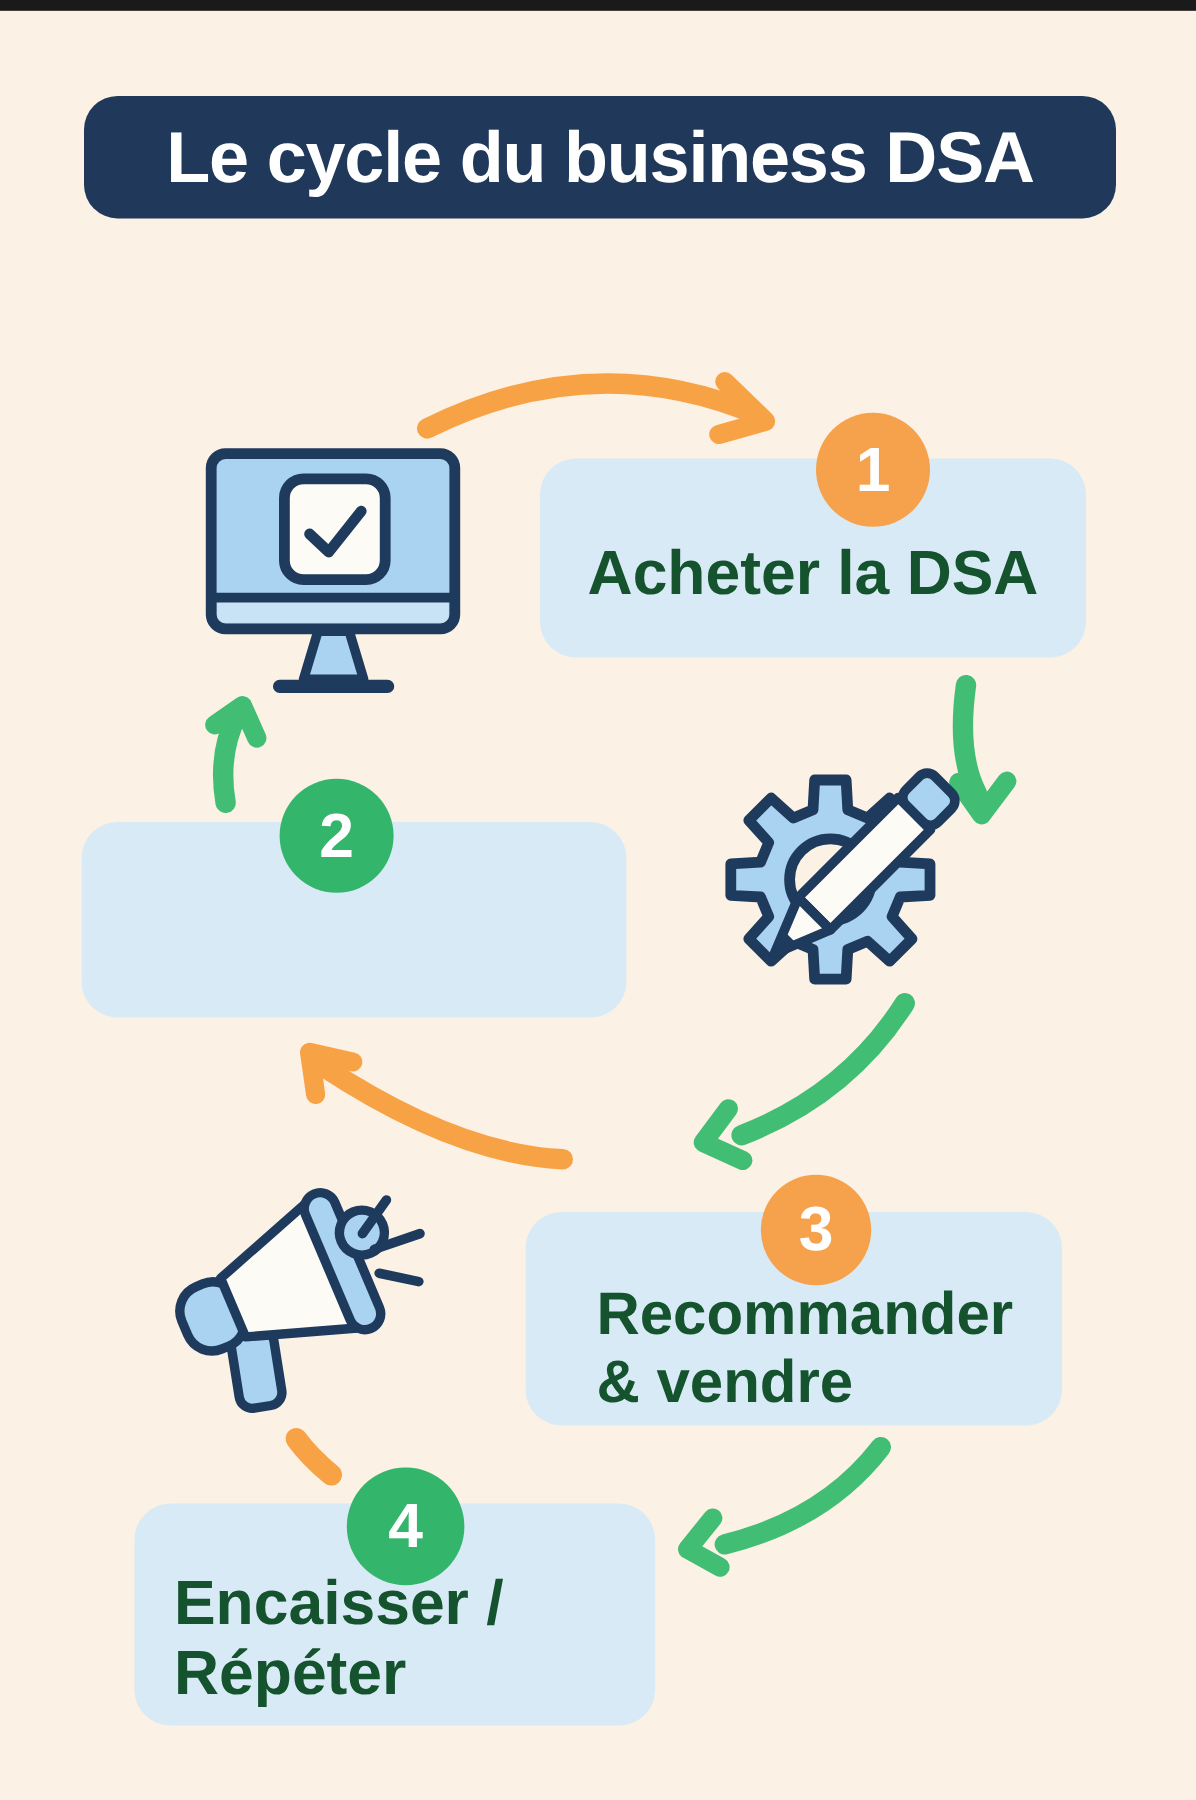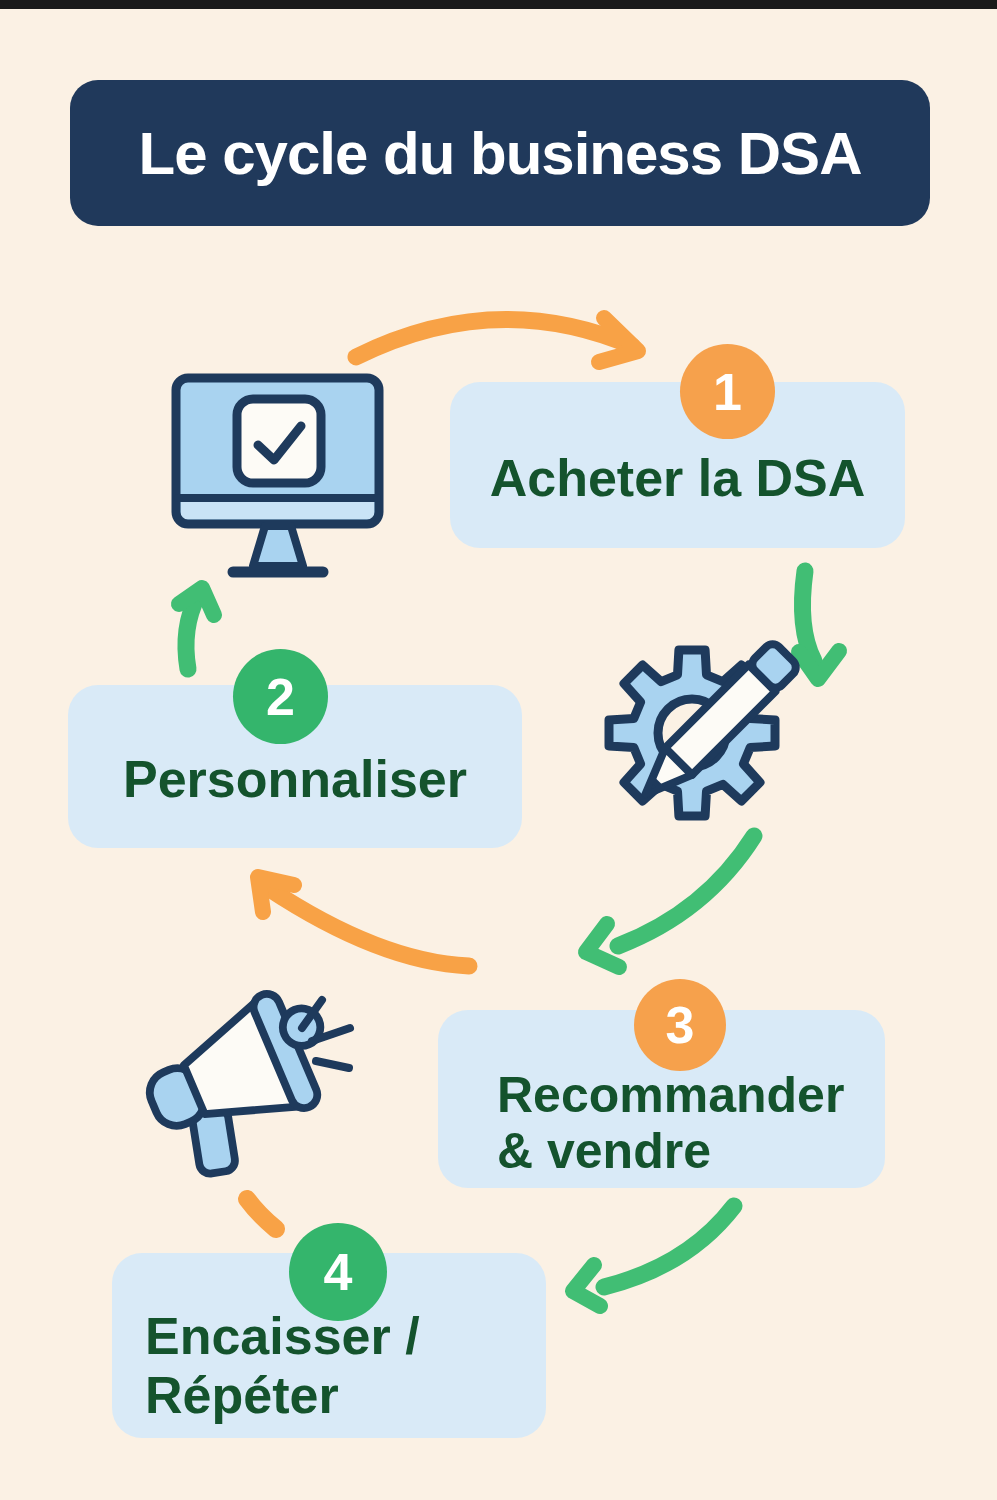--- a/index.html
+++ b/index.html
@@ -6,21 +6,21 @@
   body{
     width:997px;height:1500px;position:relative;overflow:hidden;
     background:#FBF1E4;
     font-family:"Liberation Sans", sans-serif;
   }
   .top-bar{
     position:absolute;left:0;top:0;width:997px;height:9px;
     background:#1A1A1A;
   }
   .title-banner{
-    position:absolute;left:70px;top:80px;width:860px;height:146px;
+    position:absolute;left:70px;top:80px;width:860px;height:102px;
     background:#20395B;border-radius:28px;
     display:flex;align-items:center;justify-content:center;
   }
   .title-banner span{
     color:#FFFFFF;font-size:60px;font-weight:700;letter-spacing:-1px;
   }
   .diagram-layer{
     position:absolute;left:0;top:0;width:997px;height:1500px;
     pointer-events:none;
   }
@@ -136,21 +136,20 @@
   </g>
 </svg>
 
 <div class="step-card" id="step1">
   <div class="badge" style="background: rgb(246, 161, 76);">1</div>
   <div class="step-label">Acheter la DSA</div>
 </div>
 
 <div class="step-card" id="step2">
   <div class="badge" style="background: rgb(52, 181, 108);">2</div>
-  <div class="step-label">Personnaliser</div>
 </div>
 
 <div class="step-card" id="step3">
   <div class="badge" style="background: rgb(246, 161, 76);">3</div>
   <div class="step-label">Recommander
 &amp; vendre</div>
 </div>
 
 <div class="step-card" id="step4">
   <div class="badge" style="background: rgb(52, 181, 108);">4</div>

